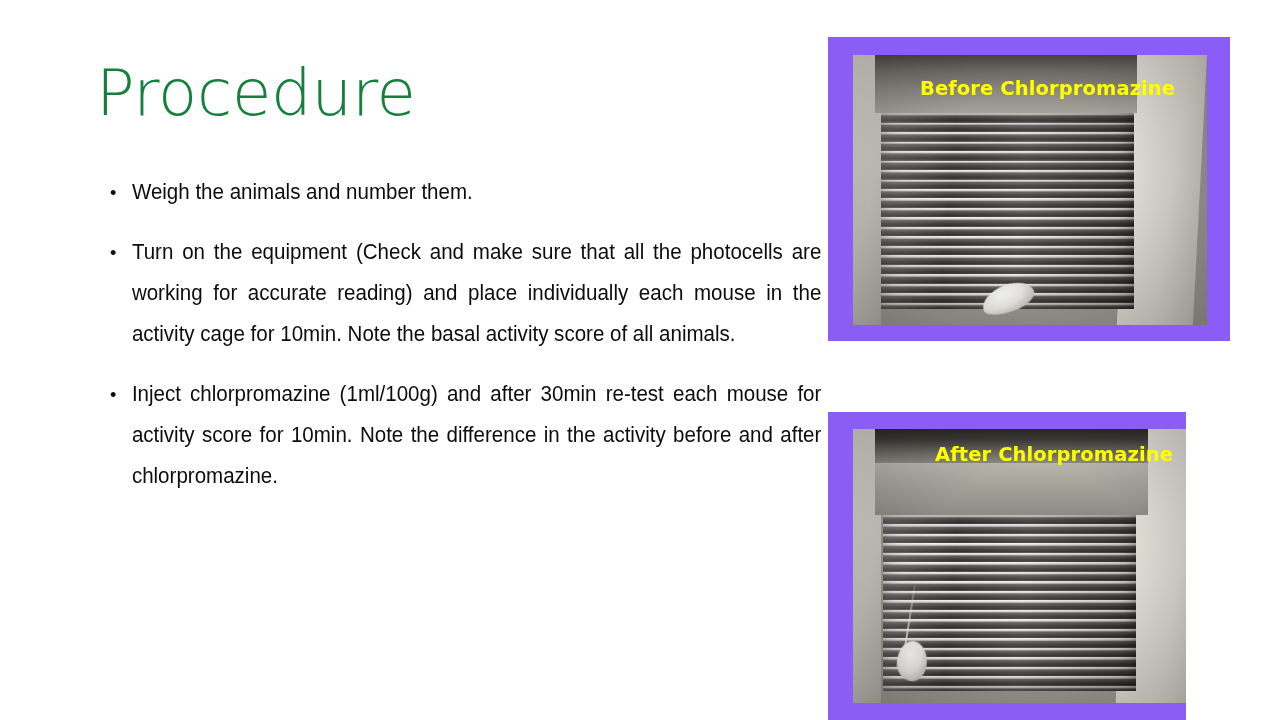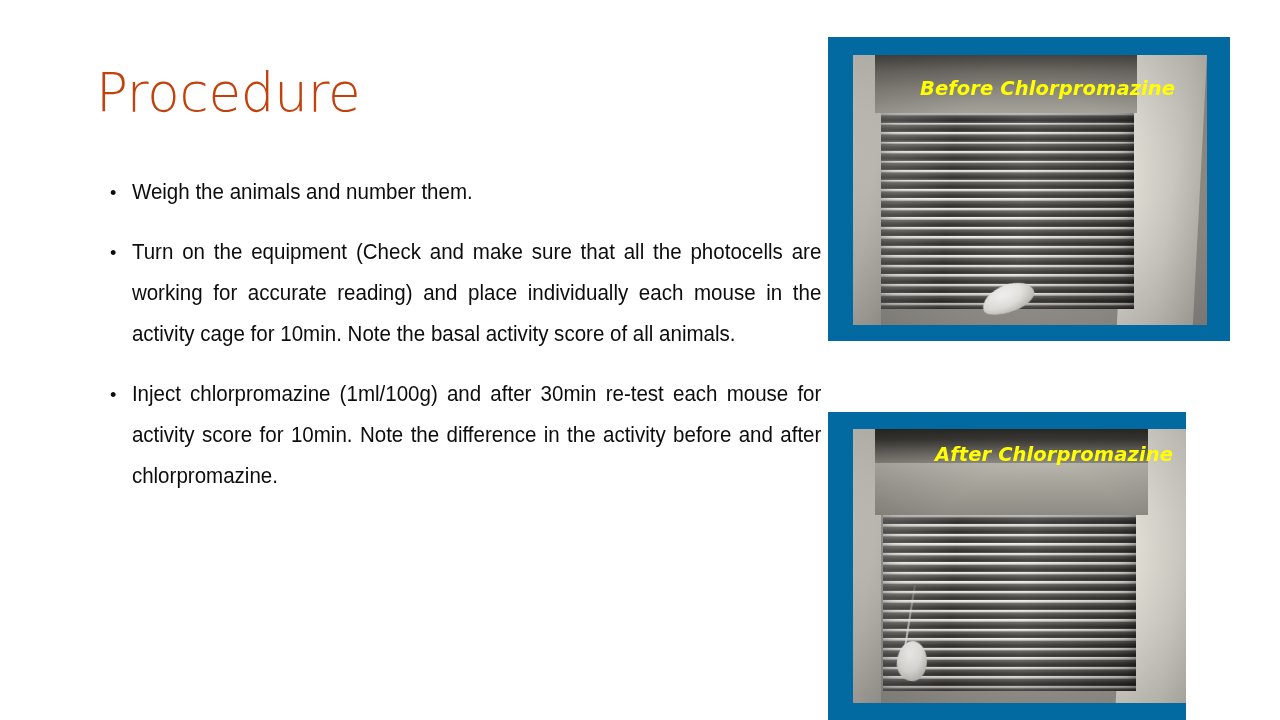--- a/index.html
+++ b/index.html
@@ -25,23 +25,23 @@
   .content-col {
     position: absolute;
     left: 96px;
     top: 62px;
     width: 690px;
   }
 
   .slide-title {
     font-family: "DejaVu Sans", "Liberation Sans", sans-serif;
     font-weight: 300;
-    font-size: 53px;
+    font-size: 64px;
     line-height: 62px;
-    color: #c2410c;
+    color: #15803d;
     letter-spacing: -0.2px;
     margin: 0 0 48px 0;
     white-space: nowrap;
   }
 
   .bullet-list {
     margin: 12px;
     padding: 0;
     list-style: none;
   }
@@ -72,23 +72,22 @@
     left: 2px;
     top: 0;
     font-size: 19px;
     line-height: 41px;
     color: #0d0d0d;
   }
 
   
   .photo-frame {
     position: absolute;
-    background: #0369a1;
+    background: #8b5cf6;
     overflow: hidden;
-    font-style: italic;
   }
   .photo-frame.top {
     left: 828px;
     top: 37px;
     width: 402px;
     height: 304px;
   }
   .photo-frame.bottom {
     left: 828px;
     top: 412px;

